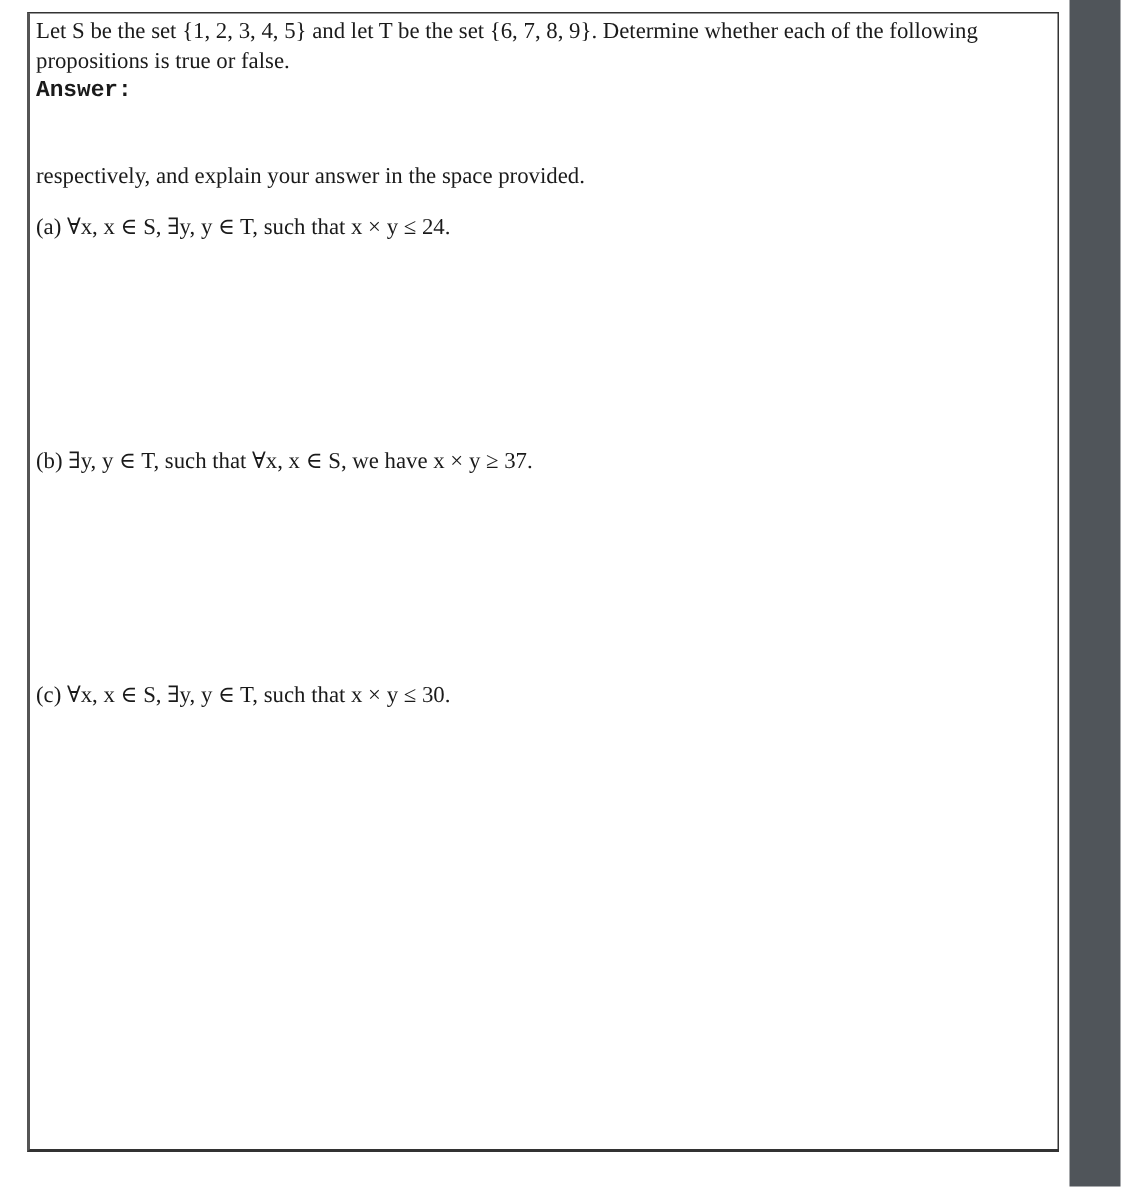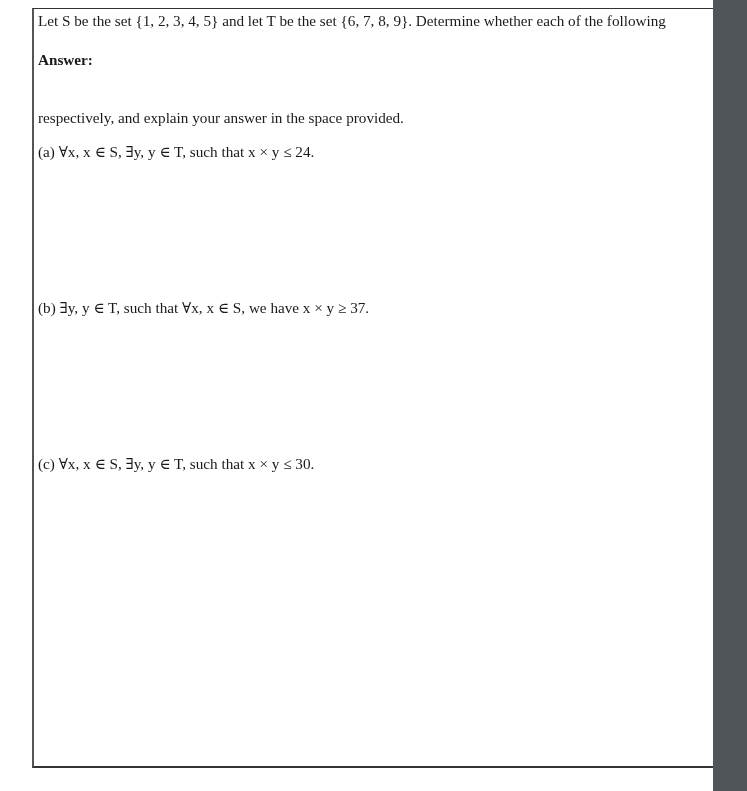--- a/index.html
+++ b/index.html
@@ -1,37 +1,38 @@
 <!DOCTYPE html>
 <html><head>
 <meta charset="utf-8">
 <style>
   html, body { margin: 0; padding: 0; }
   body {
     width: 747px; height: 791px; background: #ffffff; position: relative; overflow: hidden;
     font-family: "DejaVu Serif", "Liberation Serif", serif; color: #1a1a1a;
   }
   .page-box {
-    position: absolute; left: 32px; top: 8px; width: 688px; height: 760px;
+    position: absolute; left: 18px; top: 8px; width: 688px; height: 760px;
     border: 1px solid #333; border-bottom: 2px solid #333; border-left: 2px solid #555; box-sizing: border-box;
   }
   .scrollbar {
     position: absolute; left: 713px; top: 0; width: 34px; height: 791px; background: #50555a;
   }
   .txt {
     position: absolute; left: 4px; font-size: 15.2px; line-height: 20px; white-space: nowrap;
     font-family: "Liberation Serif", "DejaVu Serif", serif;
   }
-  .bold { font-weight: bold; }
+  .bold { font-weight: bold; font-family: Liberation Mono, monospace; }
 </style>
 </head>
 <body>
 
 <div class="page-box">
   <div class="txt" style="top:2px;">Let S be the set {1, 2, 3, 4, 5} and let T be the set {6, 7, 8, 9}. Determine whether each of the following</div>
+  <div class="txt" style="top:22px;">propositions is true or false.</div>
   <div class="txt bold" style="top:41px;">Answer:</div>
 
   <div class="txt" style="top:99px;">respectively, and explain your answer in the space provided.</div>
 
   <div class="txt" style="top:133px;">
     <span>(a)</span>
     <span>∀x, x ∈ S, ∃y, y ∈ T, such that x × y ≤ 24.</span>
   </div>
   <div class="answer-space" style="position:absolute;left:4px;top:155px;width:680px;height:130px;"></div>
 

